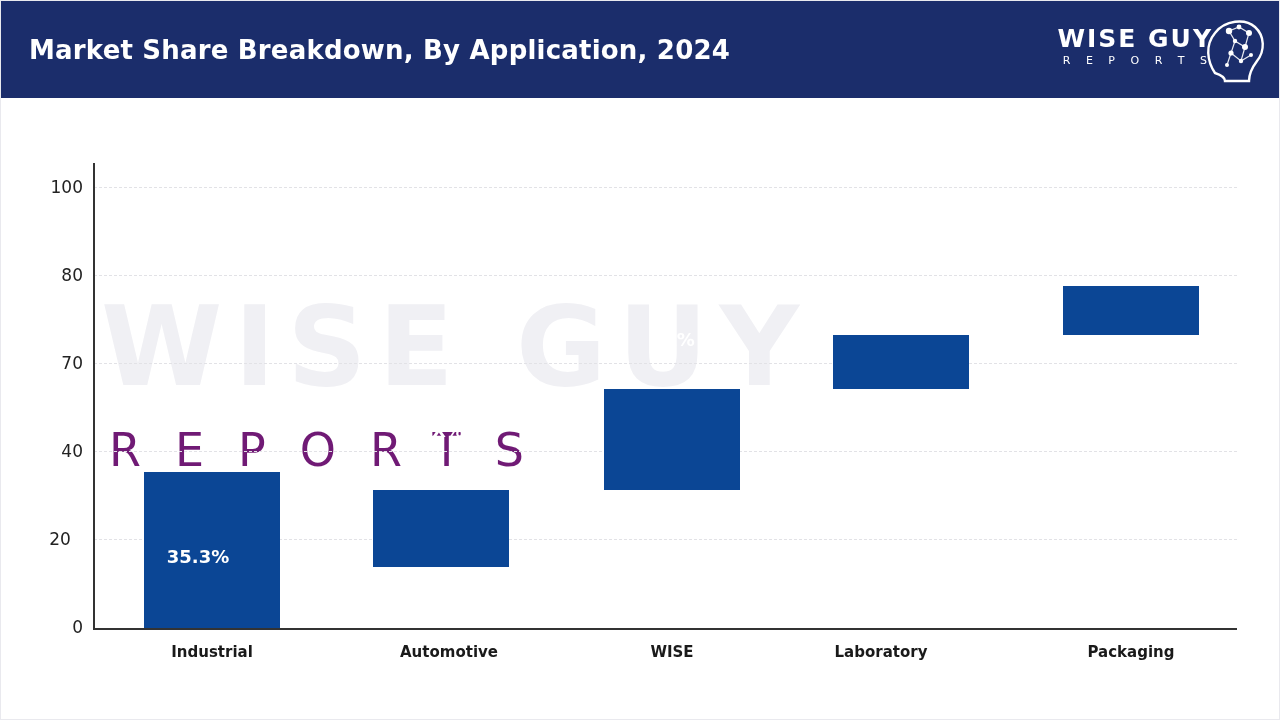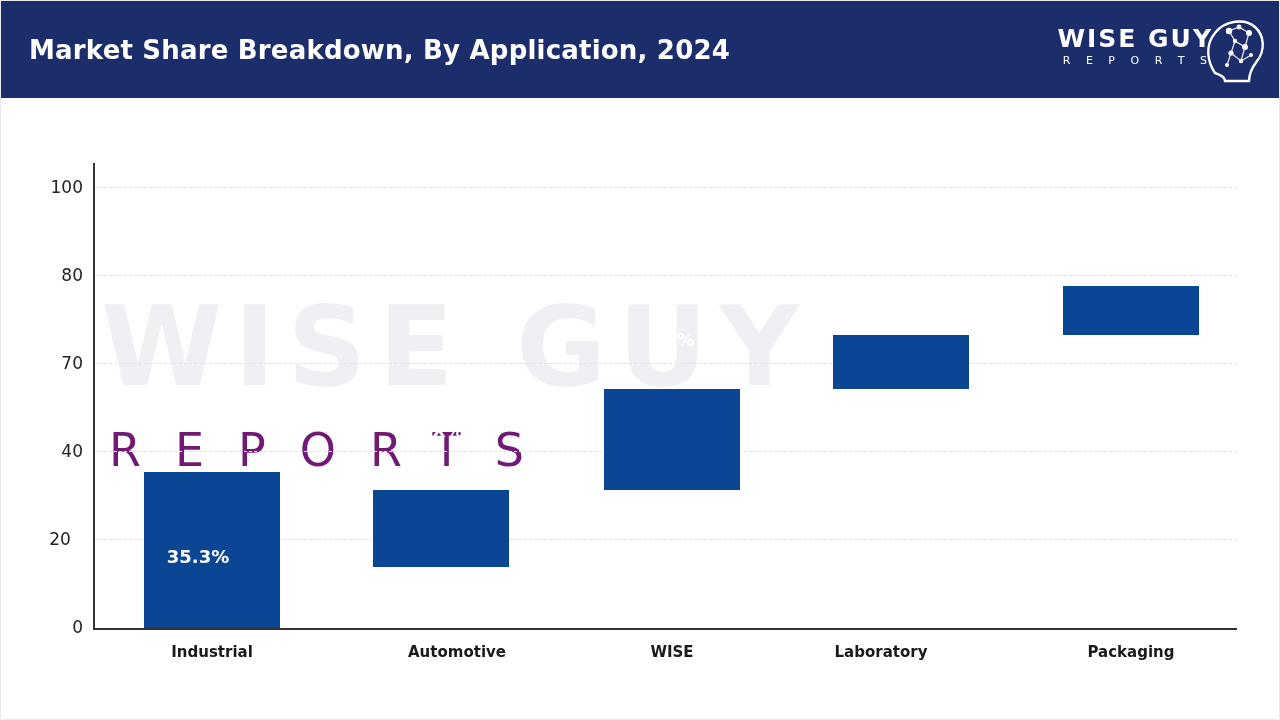--- a/index.html
+++ b/index.html
@@ -224,19 +224,19 @@
     <div class="bar" style="left:603px; top:291px; width:136px; height:101px;"></div>
     <div class="bar-label" style="left:603px; width:136px; top:231px;">XX%</div>
 
     <div class="bar" style="left:832px; top:237px; width:136px; height:54px;"></div>
     <div class="bar-label" style="left:832px; width:136px; top:154px;">XX%</div>
 
     <div class="bar" style="left:1062px; top:188px; width:136px; height:49px;"></div>
     <div class="bar-label" style="left:1062px; width:136px; top:103px;">XX%</div>
 
     <div class="xtick-label" style="left:143px; width:136px;">Industrial</div>
-    <div class="xtick-label" style="left:388px; width:136px;">Automotive</div>
+    <div class="xtick-label" style="left:380px; width:136px;">Automotive</div>
     <div class="xtick-label" style="left:603px; width:136px;">WISE</div>
     <div class="xtick-label" style="left:812px; width:136px;">Laboratory</div>
     <div class="xtick-label" style="left:1062px; width:136px;">Packaging</div>
 
   </div>
 </div>
 
 </body></html>

